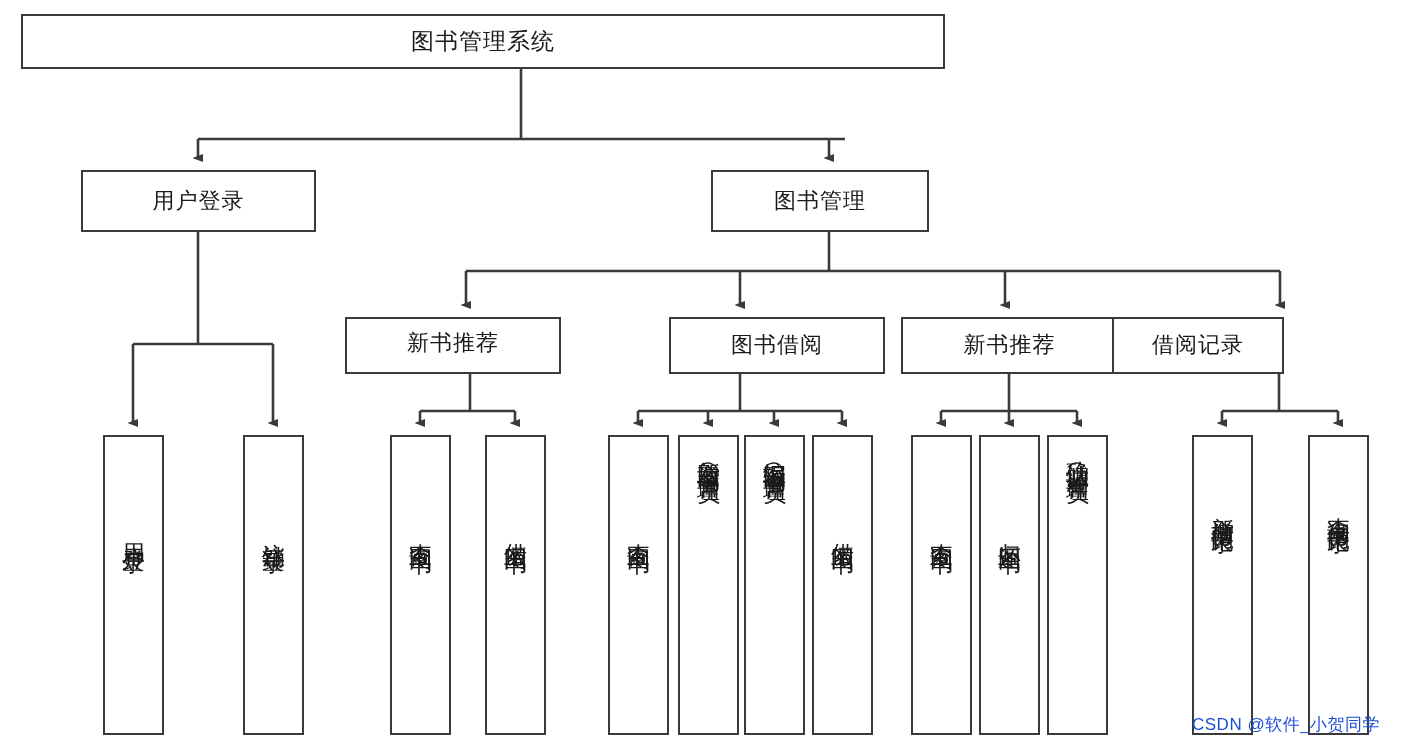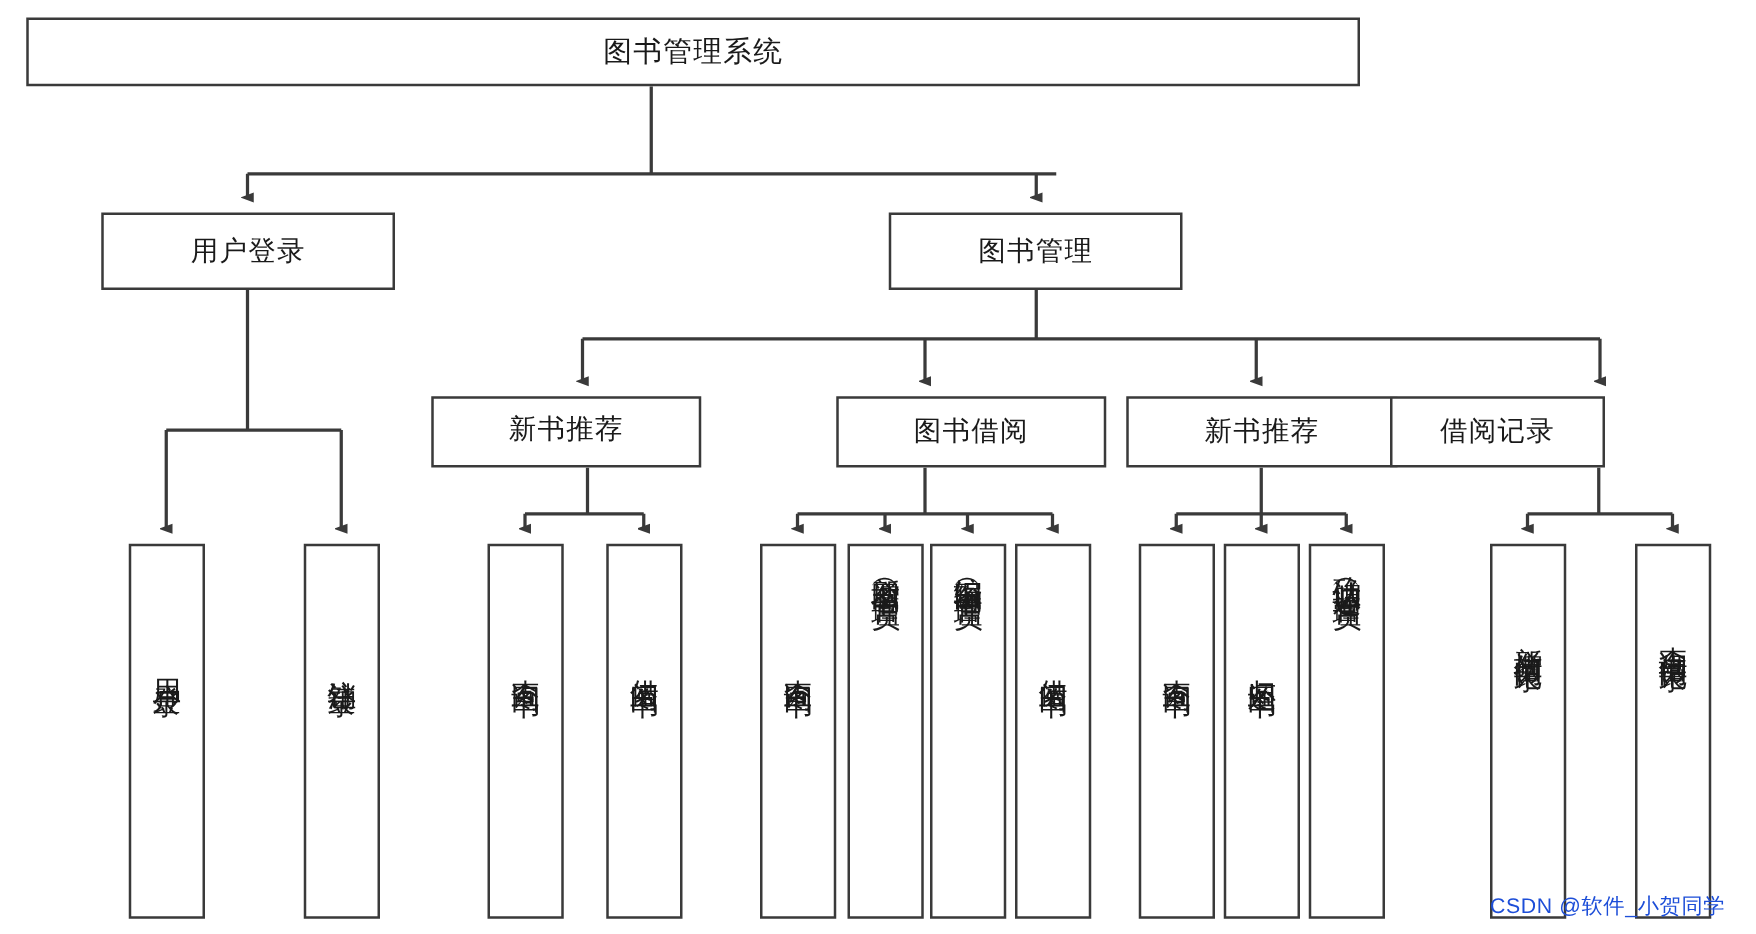--- a/index.html
+++ b/index.html
@@ -127,24 +127,24 @@
       <path d="M1009,411 L1009,423" marker-end="url(#arrow)"></path>
       <path d="M1077,411 L1077,423" marker-end="url(#arrow)"></path>
 
       <path d="M1279,374 L1279,411"></path>
       <path d="M1222,411 L1338,411"></path>
       <path d="M1222,411 L1222,423" marker-end="url(#arrow)"></path>
       <path d="M1338,411 L1338,423" marker-end="url(#arrow)"></path>
     </g>
   </svg>
 
-  <div class="node horiz root" style="left:21px; top:14px; width:1067px; height:55px;">图书管理系统</div>
+  <div class="node horiz root" style="left:21px; top:14px; width:924px; height:55px;">图书管理系统</div>
 
   <div class="node horiz" style="left:81px; top:170px; width:235px; height:62px;">用户登录</div>
-  <div class="node horiz" style="left:711px; top:170px; width:235px; height:62px;">图书管理</div>
+  <div class="node horiz" style="left:711px; top:170px; width:218px; height:62px;">图书管理</div>
 
   <div class="node horiz" style="left:345px; top:317px; width:216px; height:57px;font-family:Liberation Mono, monospace;">新书推荐</div>
   <div class="node horiz" style="left:669px; top:317px; width:216px; height:57px;">图书借阅</div>
   <div class="node horiz" style="left:901px; top:317px; width:217px; height:57px;">新书推荐</div>
   <div class="node horiz" style="left:1112px; top:317px; width:172px; height:57px;font-family:Liberation Serif, serif;">借阅记录</div>
 
   <div class="node vert mid" style="left:103px; top:435px; width:61px; height:300px;">
     <span class="vlabel">用户登录</span>
   </div>
   <div class="node vert mid" style="left:243px; top:435px; width:61px; height:300px;">

